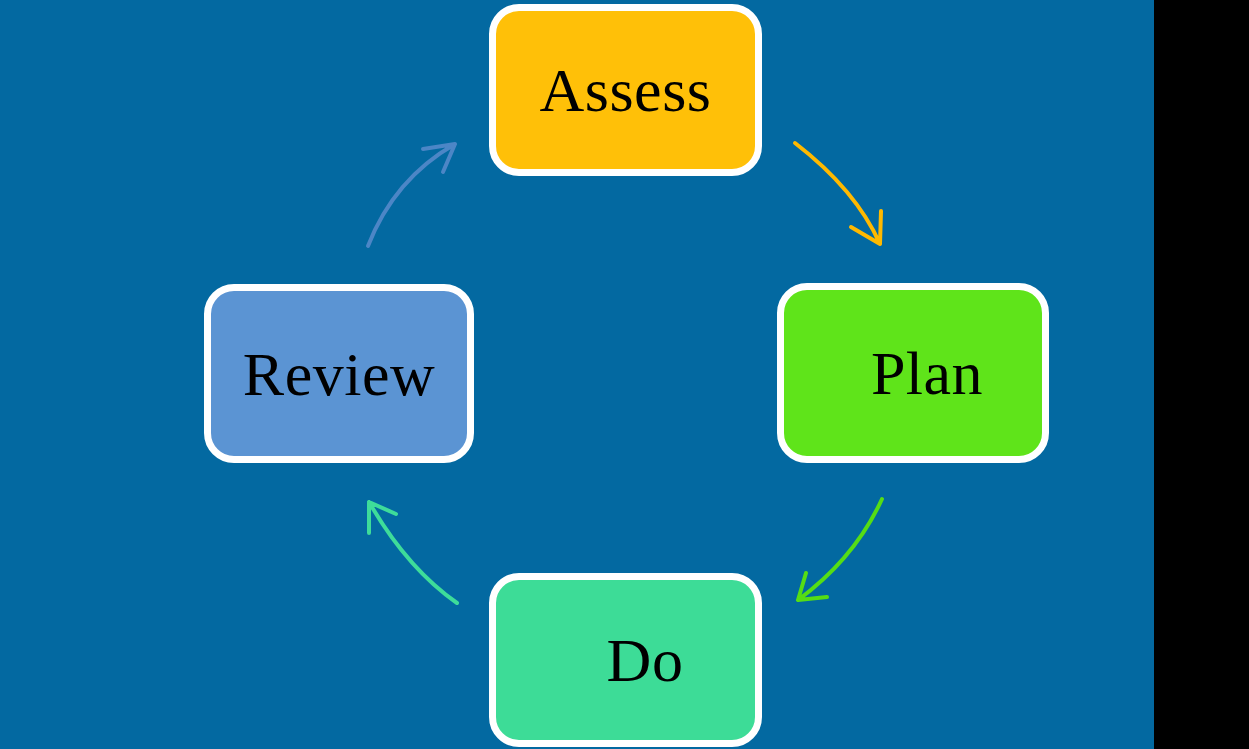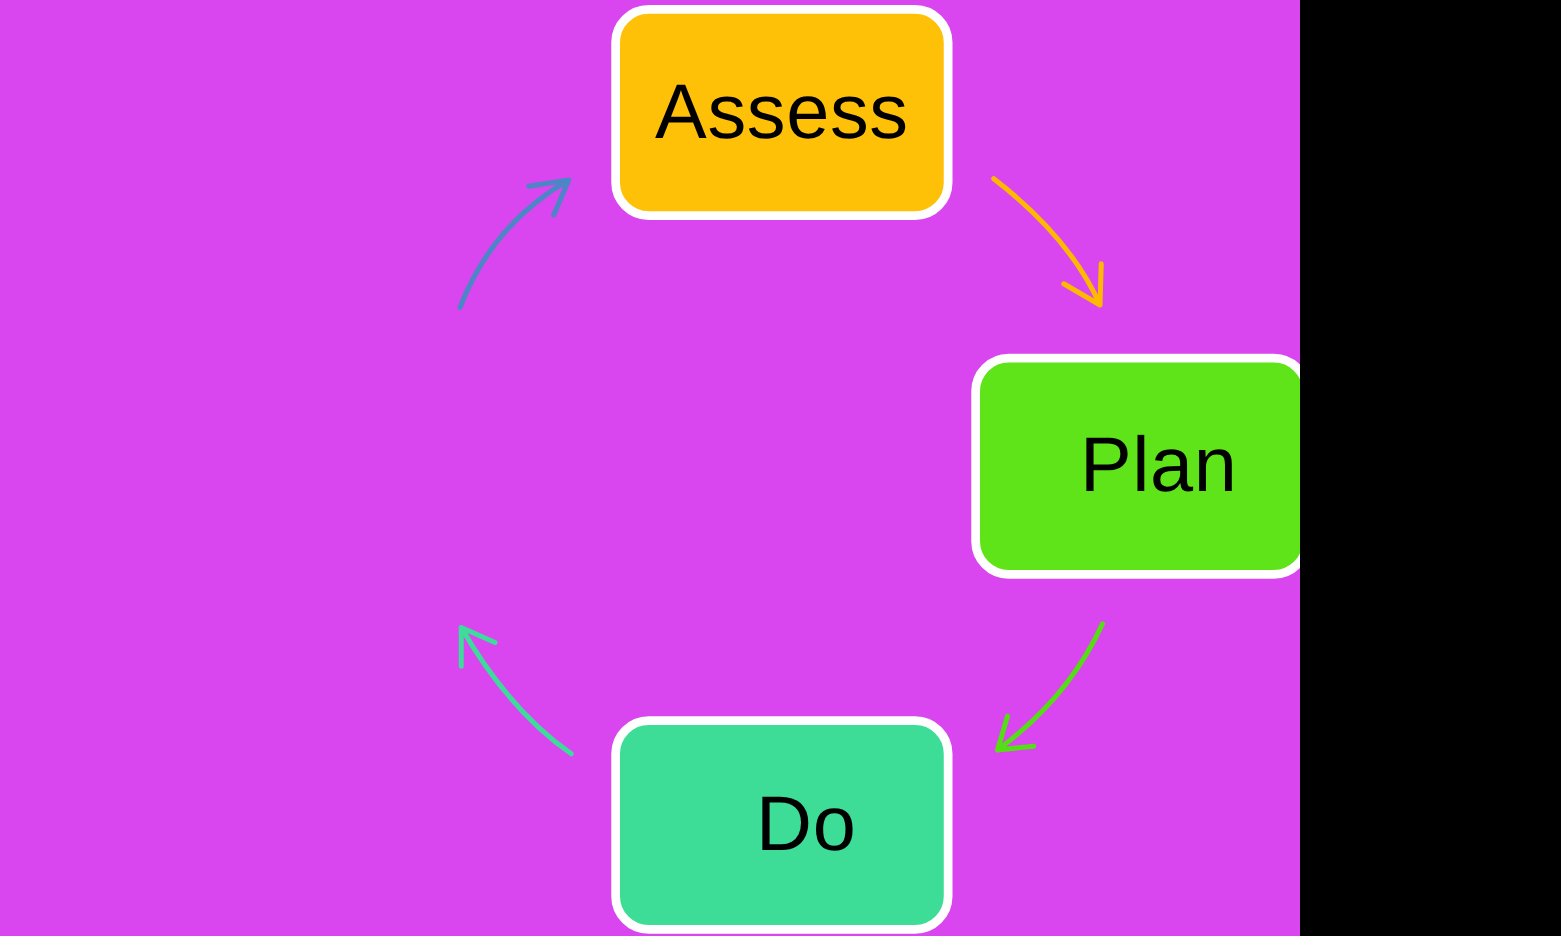--- a/index.html
+++ b/index.html
@@ -2,25 +2,25 @@
 <html><head>
 <meta charset="utf-8">
 <style>
   html, body {
     margin: 0;
     padding: 0;
     background: #000;
   }
   #canvas {
     position: relative;
-    width: 1040px;
+    width: 1154px;
     height: 749px;
-    background: #d946ef;
+    background: #0369a1;
     overflow: hidden;
-    font-family: Liberation Sans, sans-serif;
+    font-family: Liberation Serif, serif;
   }
   .node {
     position: absolute;
     box-sizing: border-box;
     border: 7px solid #ffffff;
     border-radius: 30px;
     display: flex;
     align-items: center;
     justify-content: center;
   }
@@ -66,14 +66,17 @@
   </div>
 
   <div class="node node-plan" style="background: rgb(95, 228, 26); padding-left: 28px;">
     <span class="node-label">Plan</span>
   </div>
 
   <div class="node node-do" style="background: rgb(61, 220, 151); padding-left: 39px;">
     <span class="node-label">Do</span>
   </div>
 
+  <div class="node node-review" style="background: rgb(91, 148, 211);">
+    <span class="node-label">Review</span>
+  </div>
 
 </div>
 
 </body></html>

